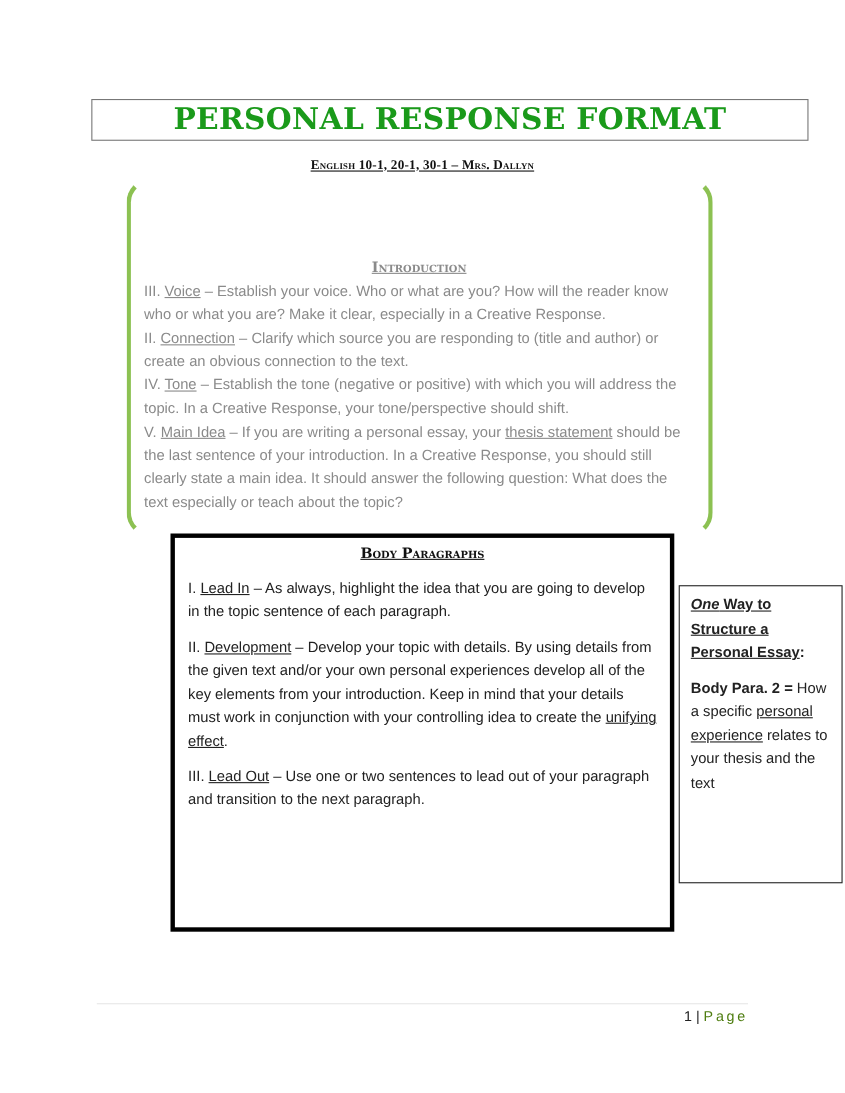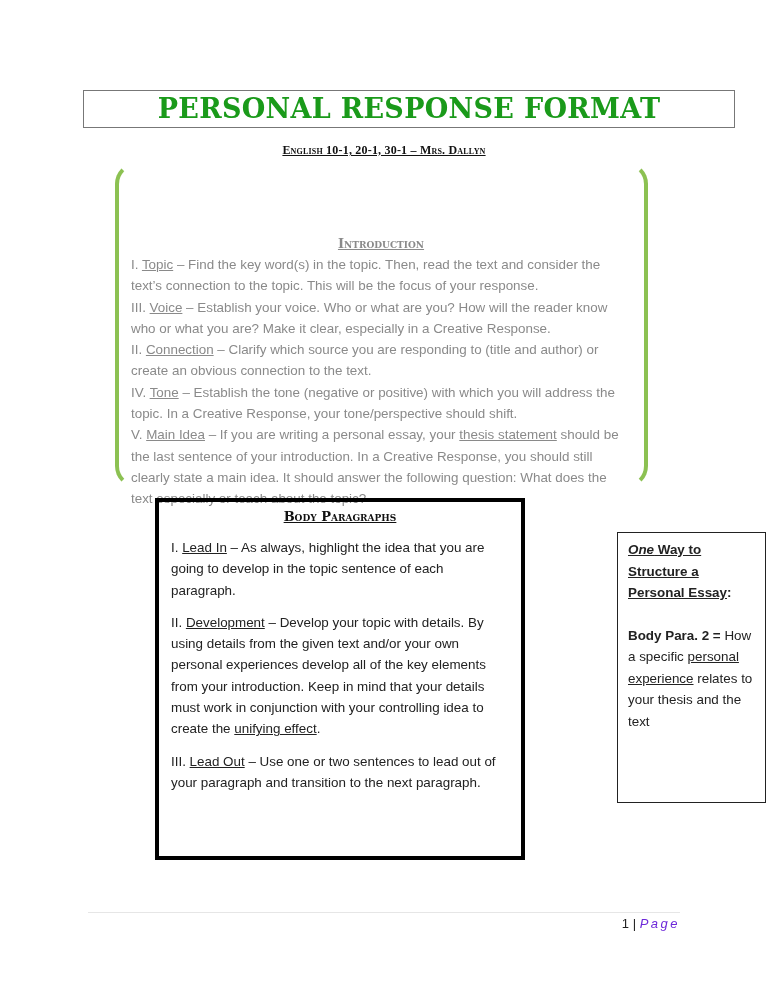--- a/index.html
+++ b/index.html
@@ -99,22 +99,22 @@
     line-height: 18px;
     margin-bottom: 1px;
     margin-top: 45px;
   }
   .u { text-decoration: underline; }
 
   
   .body-box {
     position: absolute;
     left: 155px;
-    top: 498px;
-    width: 370px;
+    top: 485px;
+    width: 458px;
     height: 362px;
     border: 4px solid #000;
     box-sizing: border-box;
     padding: 6px 12px 0 12px;
     font-size: 13.4px;
     line-height: 21.3px;
     color: #222;
   }
   .body-heading {
     text-align: center;
@@ -139,21 +139,21 @@
     border: 1px solid #222;
     box-sizing: border-box;
     padding: 6px 10px 0 10px;
     font-size: 13.4px;
     line-height: 21.5px;
     color: #222;
   }
   .side-title {
     font-weight: bold;
     text-decoration: underline;
-    margin-bottom: 21px;
+    margin-bottom: 11px;
   }
   .side-title i { font-style: italic; }
   .side-p { margin: 0 0 11px 0; }
   .side-p b { font-weight: bold; }
 
   
   .footer-line {
     position: absolute;
     left: 88px;
     top: 912px;
@@ -164,41 +164,39 @@
   .footer {
     position: absolute;
     left: 580px;
     top: 916px;
     width: 100px;
     text-align: right;
     font-size: 13px;
     color: #222;
   }
   .footer .pg {
-    color: #6d28d9;
+    color: #4d7c0f;
     letter-spacing: 2.5px;
-    font-style: italic;
   }
 </style>
 </head>
 <body>
 
 <div class="title-box">
   <span class="title-text">PERSONAL RESPONSE FORMAT</span>
 </div>
 
 <div class="subtitle">English 10-1, 20-1, 30-1 – Mrs. Dallyn</div>
 
 <div class="bracket left"></div>
 <div class="bracket right"></div>
 
 <div class="intro">
   <div class="intro-heading">Introduction</div>
 
-  <div><span>I. </span><span class="u">Topic</span><span> – Find the key word(s) in the topic.  Then, read the text and consider the text’s connection to the topic.  This will be the focus of your response.</span></div>
 
   <div><span>III. </span><span class="u">Voice</span><span> – Establish your voice.  Who or what are you?  How will the reader know who or what you are?  Make it clear, especially in a Creative Response.</span></div>
 
   <div><span>II. </span><span class="u">Connection</span><span> – Clarify which source you are responding to (title and author) or create an obvious connection to the text.</span></div>
 
   <div><span>IV. </span><span class="u">Tone</span><span> – Establish the tone (negative or positive) with which you will address the topic.  In a Creative Response, your tone/perspective should shift.</span></div>
 
   <div><span>V. </span><span class="u">Main Idea</span><span> – If you are writing a personal essay, your </span><span class="u">thesis statement</span><span> should be the last sentence of your introduction.  In a Creative Response, you should still clearly state a main idea.  It should answer the following question:  What does the text especially or teach about the topic?</span></div>
 </div>
 

